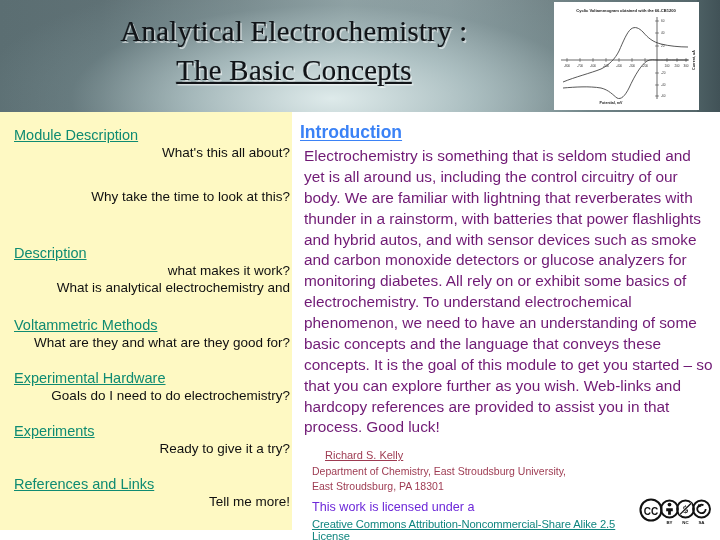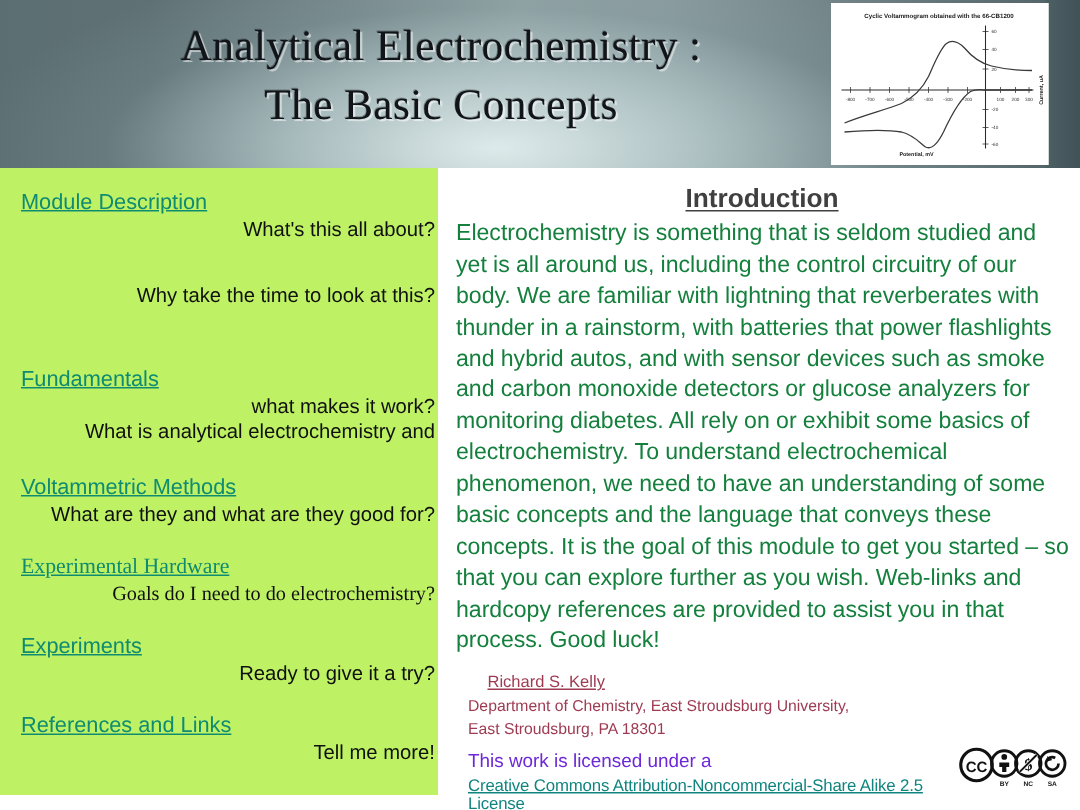--- a/index.html
+++ b/index.html
@@ -55,21 +55,21 @@
     text-align: center;
     font-family: "Liberation Serif", serif;
     font-size: 29px;
     line-height: 1.34;
     color: #111418;
     text-shadow: 1.5px 1.5px 0.5px rgba(255,255,255,0.55),
                  -0.5px -0.5px 0 rgba(0,0,0,0.30);
     letter-spacing: 0.2px;
     white-space: nowrap;
   }
-  #title-text .line2 { display:block; }
+  #title-text .line2 { display:block;text-decoration:underline; }
 
   
   #cv-thumb {
     position: absolute;
     left: 554px;
     top: 2px;
     width: 143px;
     height: 106px;
     background: #ffffff;
     border: 1px solid #ffffff;
@@ -77,21 +77,21 @@
   }
   #cv-thumb svg { display: block; }
 
   
   #sidebar {
     position: absolute;
     left: 0px;
     top: 112px;
     width: 292px;
     height: 418px;
-    background: #bef264;
+    background: #fef9c3;
   }
   .nav-block {
     position: absolute;
     left: 14px;
     width: 276px;
   }
   .nav-link {
     font-size: 14.5px;
     color: #0f8b72;
     text-decoration: underline;
@@ -118,35 +118,34 @@
     position: absolute;
     left: 300px;
     top: 112px;
     width: 416px;
     height: 428px;
   }
   #intro-heading {
     position: absolute;
     left: 0; top: 10px;
     width: 416px;
-    text-align: center;
     font-size: 17.5px;
     font-weight: bold;
-    color: #404040;
+    color: #3b82f6;
     text-decoration: underline;
     text-underline-offset: 2px;
   }
   #intro-body {
     position: absolute;
     left: 4px;
     top: 34px;
     width: 410px;
     font-size: 15.4px;
     line-height: 1.355;
-    color: #15803d;
+    color: #701a75;
     text-align: left;
     word-spacing: -0.1px;
   }
 
   
   #author-block {
     position: absolute;
     left: 12px;
     top: 336px;
     width: 330px;
@@ -285,33 +284,33 @@
     <div class="nav-block" style="top:14px;">
       <span class="nav-link">Module Description</span>
       <span class="nav-sub">What's this all about?</span>
     </div>
 
     <div class="nav-block" style="top:76px;">
       <span class="nav-sub">Why take the time to look at this?</span>
     </div>
 
     <div class="nav-block" style="top:132px;">
-      <span class="nav-link">Fundamentals</span>
+      <span class="nav-link">Description</span>
       <span class="nav-sub">
         <span class="cont">what makes it work?</span>
       </span>
       <span class="nav-sub">What is analytical electrochemistry and</span>
     </div>
 
     <div class="nav-block" style="top:204px;">
       <span class="nav-link">Voltammetric Methods</span>
       <span class="nav-sub">What are they and what are they good for?</span>
     </div>
 
-    <div class="nav-block" style="top:257px;font-family:Liberation Serif, serif;">
+    <div class="nav-block" style="top:257px;">
       <span class="nav-link">Experimental Hardware</span>
       <span class="nav-sub">Goals do I need to do electrochemistry?</span>
     </div>
 
     <div class="nav-block" style="top:310px;">
       <span class="nav-link">Experiments</span>
       <span class="nav-sub">Ready to give it a try?</span>
     </div>
 
     <div class="nav-block" style="top:363px;">

